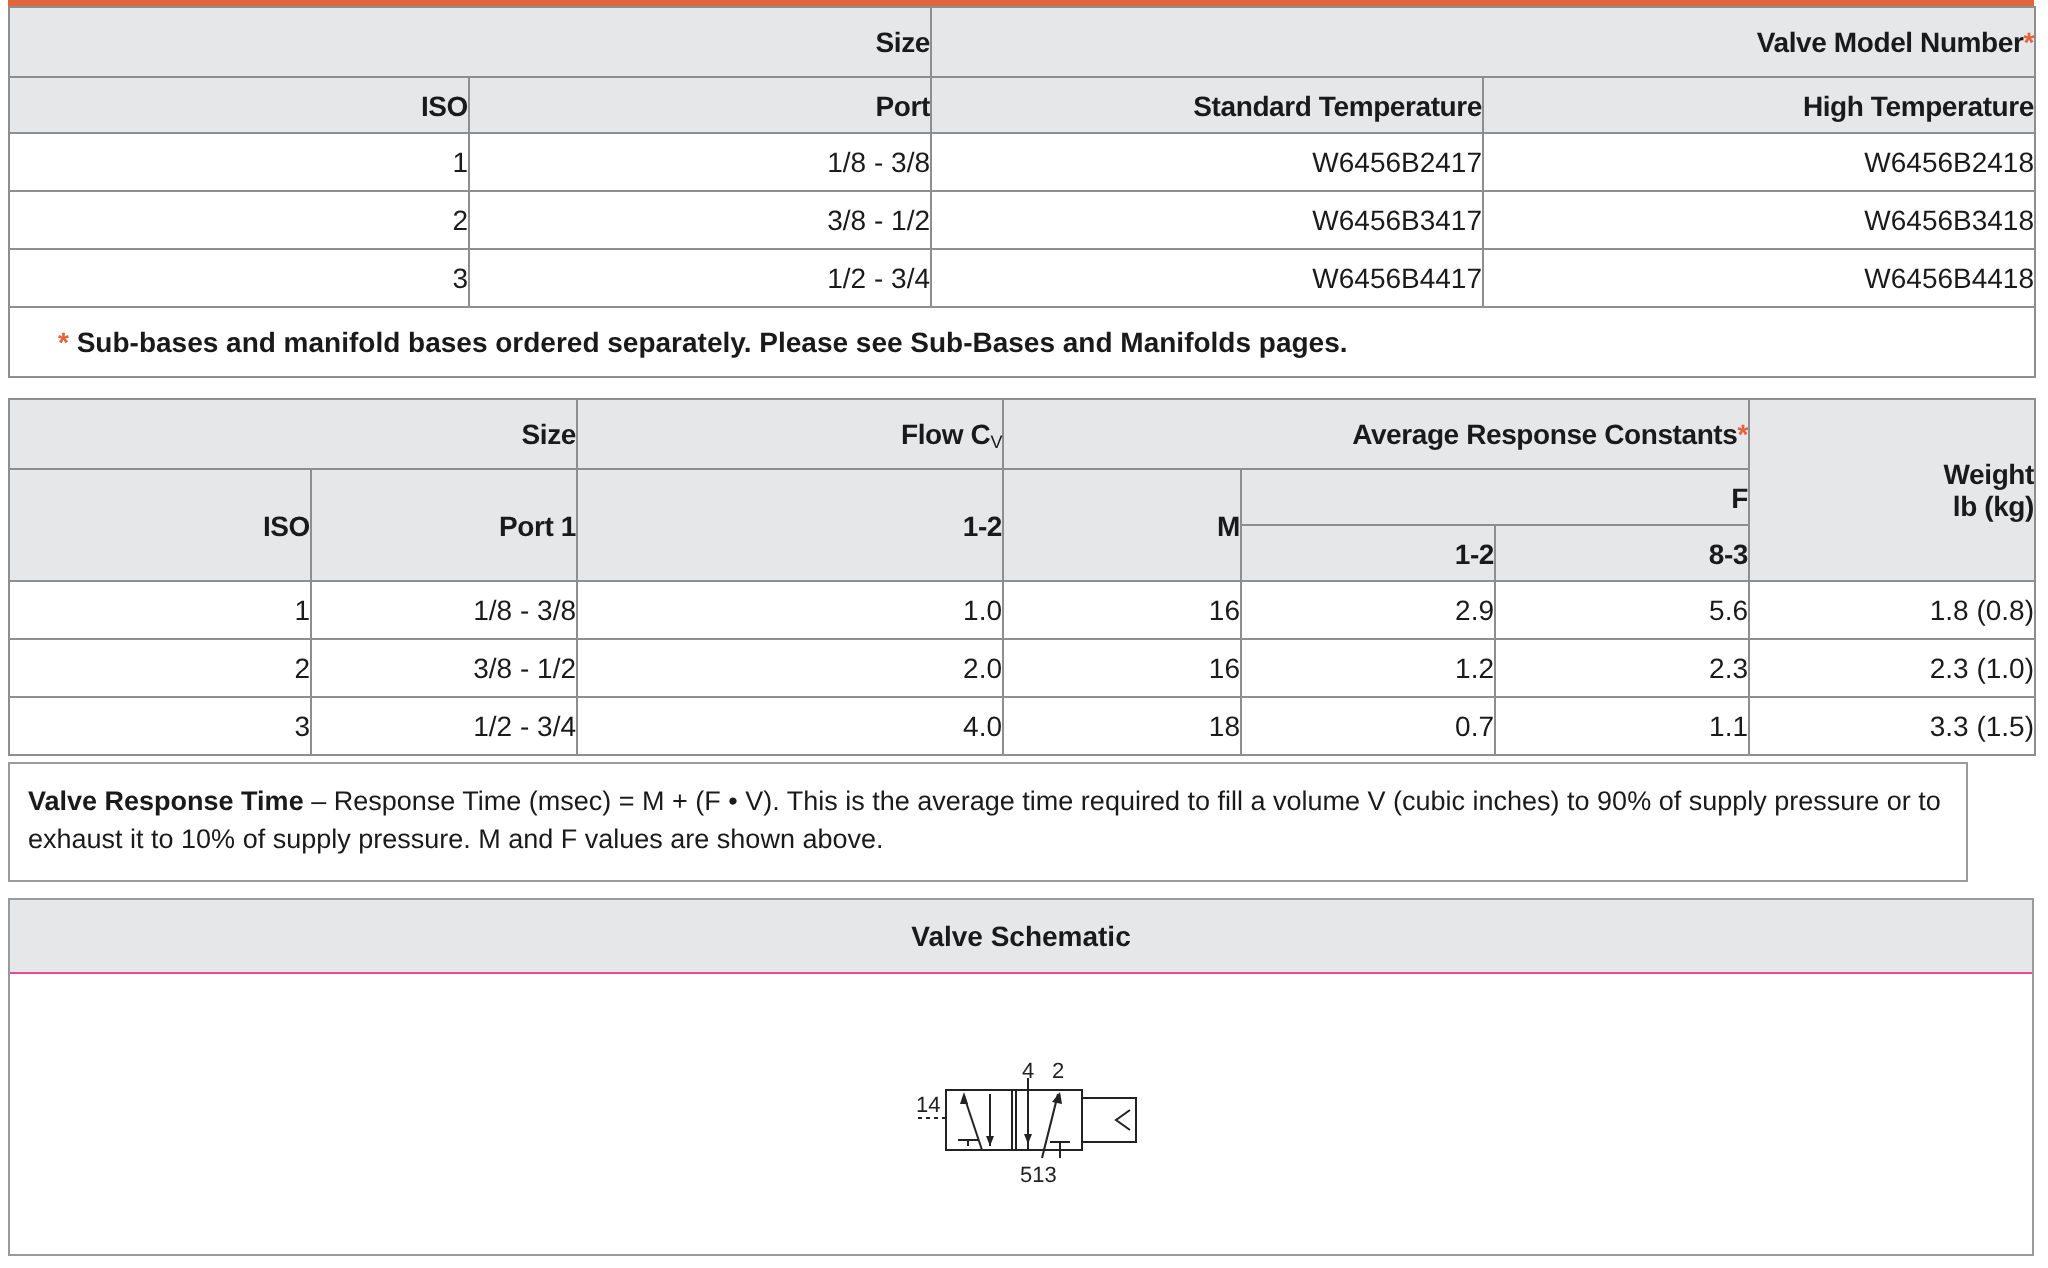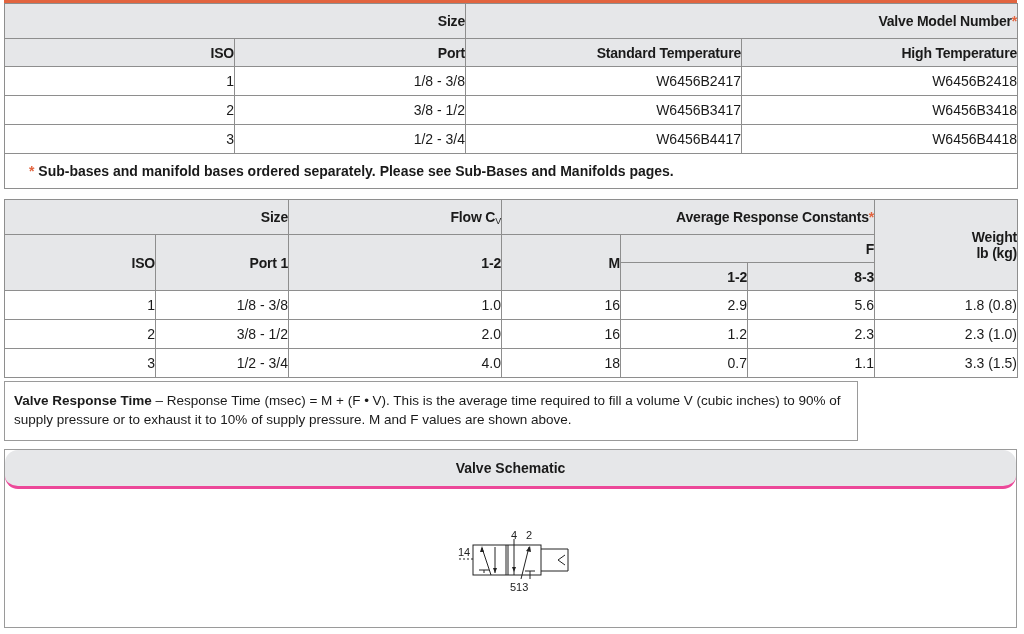--- a/index.html
+++ b/index.html
@@ -18,25 +18,25 @@
     .star { color: #e2643f; font-weight: bold; }
     .sub { font-size: 9px; font-weight: normal; vertical-align: -2px; }
     .light { font-weight: bold; display: block; }
 
     #t1 { left: 4px; top: 3px; width: 1013px; }
     #t1 .note { text-align: left; padding-left: 24px; font-weight: bold; background: #fff; }
 
     #t2 { left: 4px; top: 199px; width: 1013px; }
 
     .panel { position: absolute; border: 1px solid #9a9a9a; background: #fff; box-sizing: border-box; }
-    #resp { left: 4px; top: 381px; width: 854px; height: 60px; padding: 9px 9px; font-size: 13.5px; line-height: 19px; }
+    #resp { left: 4px; top: 381px; width: 980px; height: 60px; padding: 9px 9px; font-size: 13.5px; line-height: 19px; }
     #resp b { font-weight: bold; }
 
     #schem { left: 4px; top: 449px; width: 1013px; height: 179px; }
-    #schem .hdr { height: 36px; background: #e6e7e9; border-bottom: 3px solid #ec4899; display: flex; align-items: center; justify-content: center; font-weight: bold; font-size: 14px; border-radius: 13px; }
+    #schem .hdr { height: 36px; background: #e6e7e9; border-bottom: 1px solid #ec4899; display: flex; align-items: center; justify-content: center; font-weight: bold; font-size: 14px; }
     #schem svg { position: absolute; left: 448px; top: 75px; }
   </style>
 </head>
 <body>
 
 <div class="topbar"></div>
 
 <table id="t1">
   <colgroup>
       <col style="width:230px">

